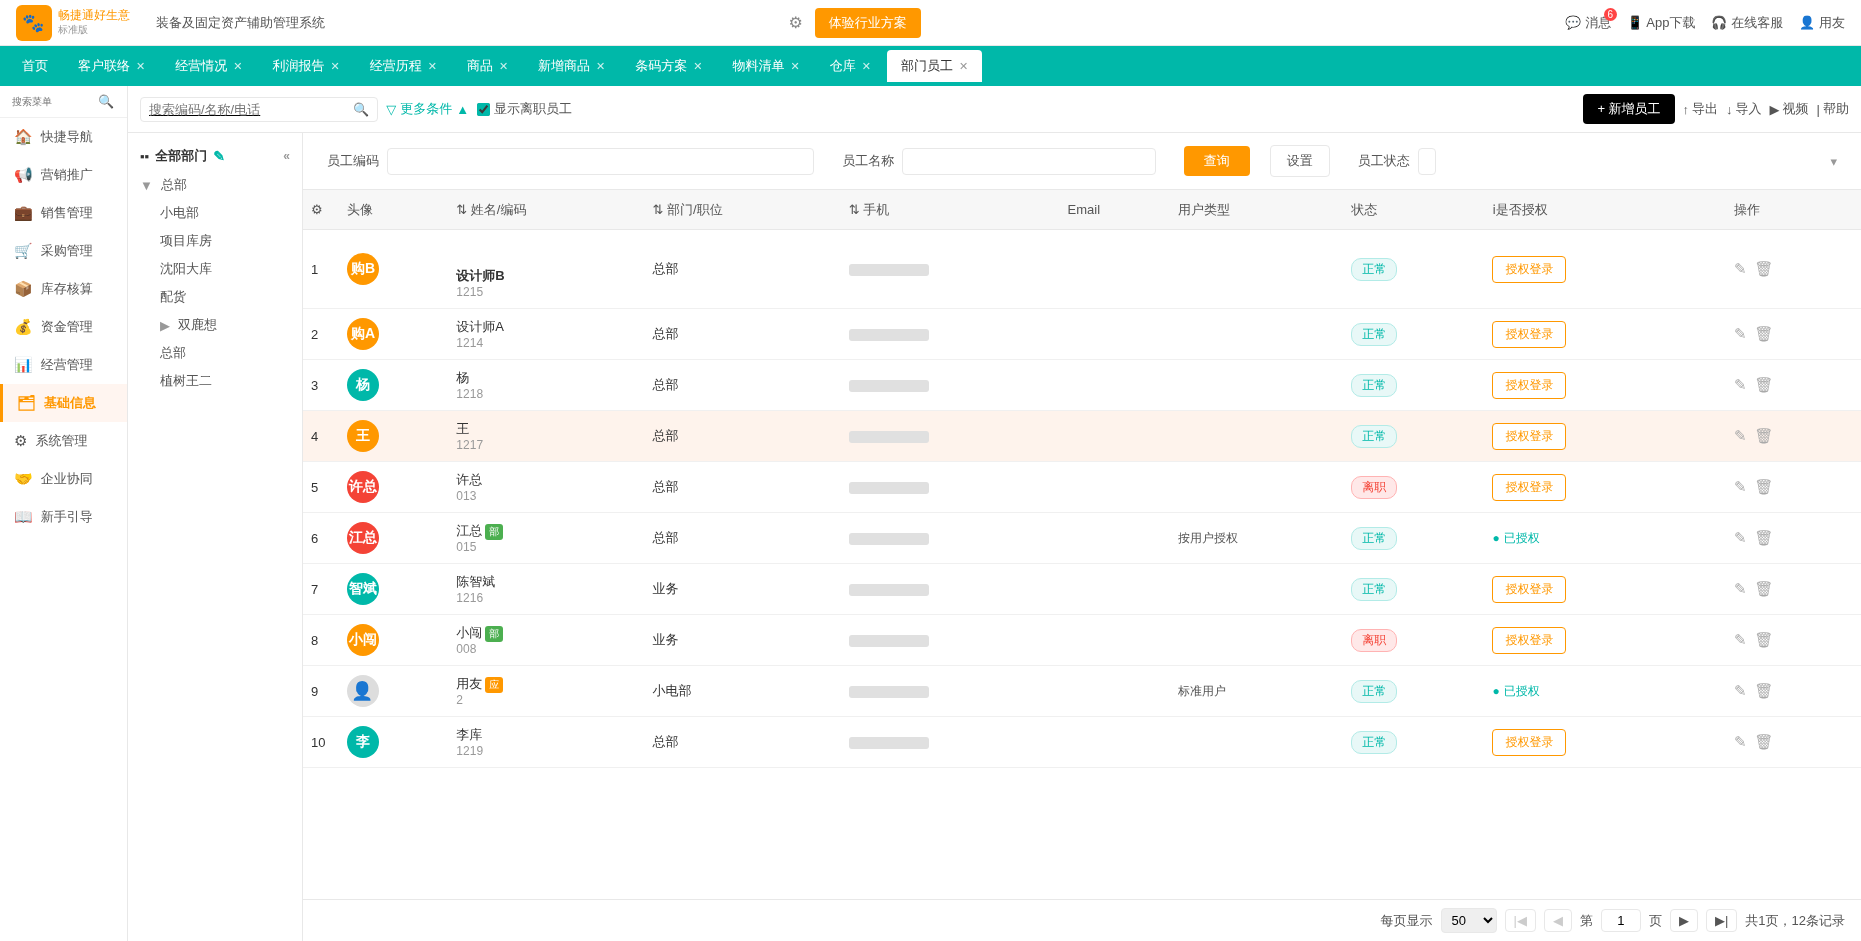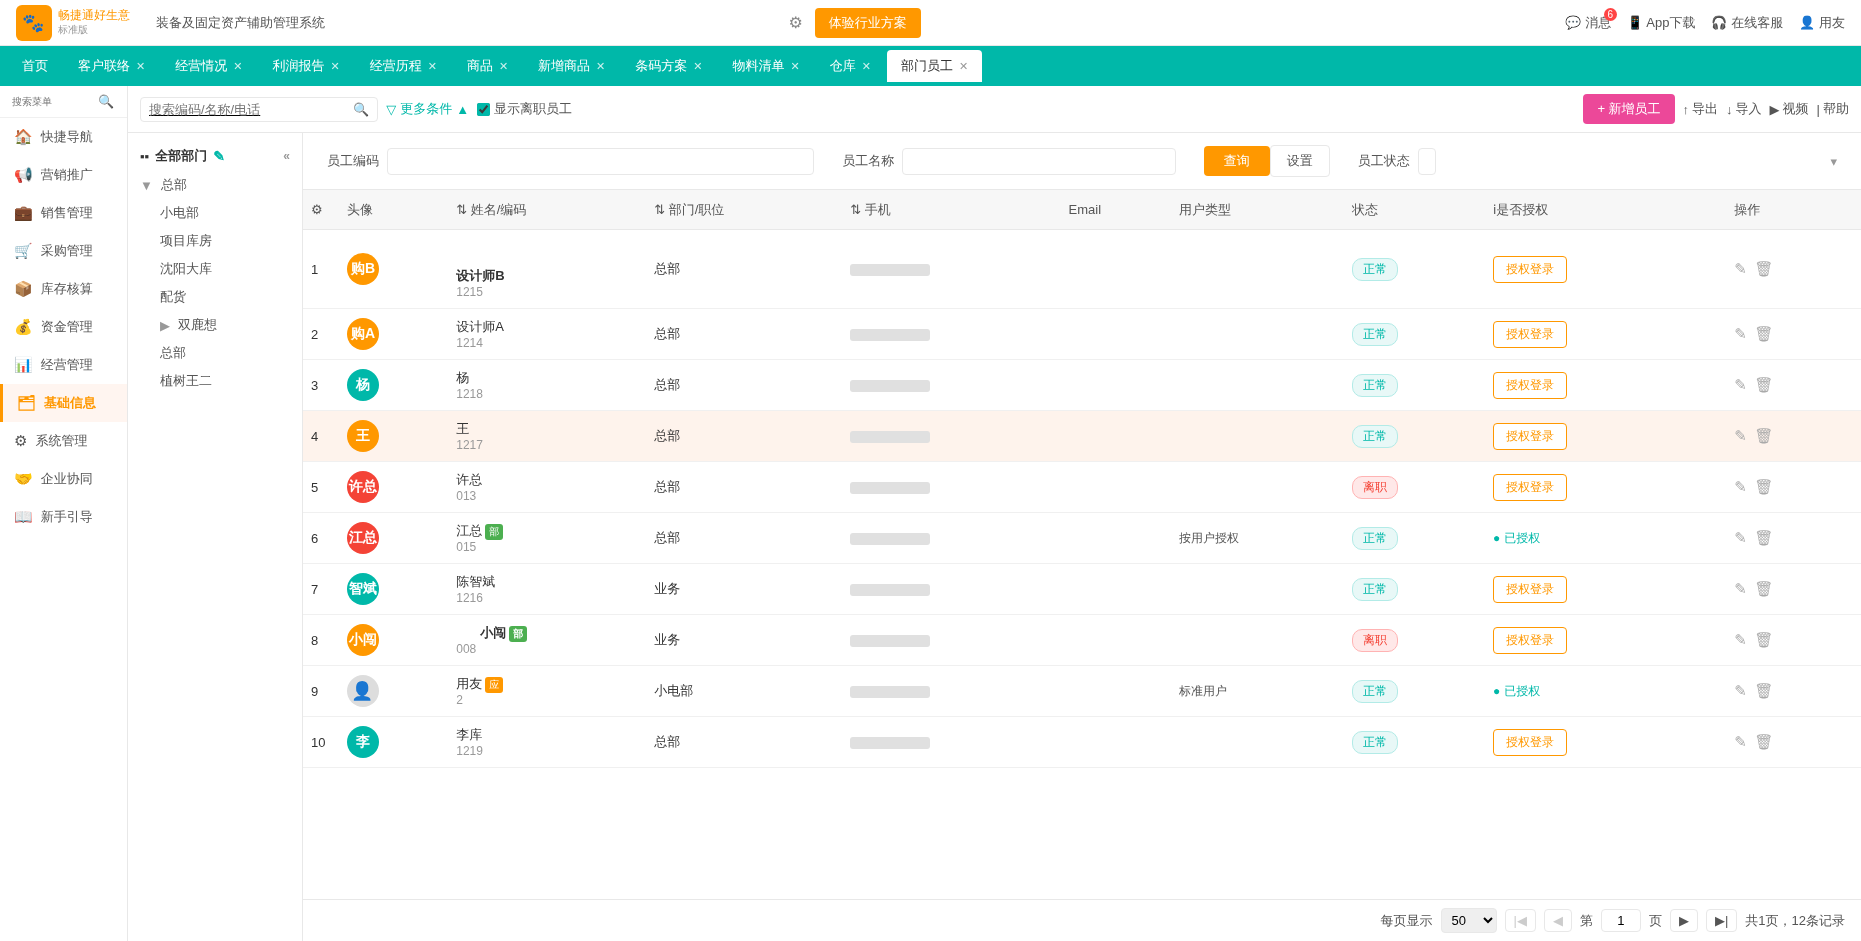--- a/index.html
+++ b/index.html
@@ -59,21 +59,21 @@
     .content-toolbar {
       display:flex; align-items:center; gap:8px; padding:8px 12px;
       background:#fff; border-bottom:1px solid #e8e8e8;
     }
     .search-input-wrap { display:flex; align-items:center; gap:4px; border:1px solid #e8e8e8; border-radius:4px; padding:4px 8px; }
     .search-input-wrap input { border:none; outline:none; font-size:13px; width:200px;text-decoration:underline; }
     .filter-btn { display:flex; align-items:center; gap:4px; color:#00b8a9; cursor:pointer; font-size:13px; }
     .show-resigned { display:flex; align-items:center; gap:4px; color:#555; cursor:pointer; font-size:13px; }
     .show-resigned input[type=checkbox] { accent-color:#00b8a9; }
     .toolbar-right { margin-left:auto; display:flex; gap:8px; align-items:center; }
-    .add-btn { background:#ec4899; color:#fff; border:none; border-radius:4px; padding:6px 14px; cursor:pointer; font-size:13px; }
+    .add-btn { background:#000000; color:#fff; border:none; border-radius:4px; padding:6px 14px; cursor:pointer; font-size:13px; }
     .icon-btn { color:#555; cursor:pointer; font-size:13px; display:flex;align-items:center;gap:3px; }
 
     
     .split-view { display:flex; flex:1; overflow:hidden; }
 
     
     .dept-panel { width:175px; background:#fff; border-right:1px solid #e8e8e8; padding:8px 0; overflow-y:auto; }
     .dept-header { display:flex; align-items:center; gap:6px; padding:6px 12px; font-size:13px; font-weight:bold; color:#333; }
     .dept-header .edit-icon { color:#00b8a9; cursor:pointer; font-size:14px; }
     .dept-header .collapse-icon { color:#999; cursor:pointer; font-size:12px; margin-left:auto; }
@@ -88,21 +88,21 @@
     .filter-form {
       background:#fff; padding:12px 16px; border-bottom:1px solid #e8e8e8;
       display:grid; grid-template-columns: 1fr 1fr 1fr; gap:10px 20px;
     }
     .form-row { display:flex; align-items:center; gap:8px; }
     .form-label { color:#555; font-size:13px; white-space:nowrap; width:60px; text-align:right; }
     .form-input { flex:1; border:1px solid #e8e8e8; border-radius:4px; padding:5px 8px; font-size:13px; outline:none; background:#fff; }
     .form-select { flex:1; border:1px solid #e8e8e8; border-radius:4px; padding:5px 8px; font-size:13px; outline:none; background:#fff; cursor:pointer; appearance:none; }
     .form-select-wrap { flex:1; position:relative; }
     .form-select-wrap::after { content:'▾'; position:absolute; right:8px; top:50%; transform:translateY(-50%); color:#999; pointer-events:none; }
-    .form-actions { display:flex; gap:0; align-items:center; justify-content:flex-end;padding-left:12px; }
+    .form-actions { display:flex; gap:20px; align-items:center; justify-content:flex-end;padding-left:12px; }
     .query-btn { background:#ff9800; color:#fff; border:none; border-radius:4px; padding:6px 20px; cursor:pointer; font-size:13px; }
     .reset-btn { background:#fff; color:#555; border:1px solid #e8e8e8; border-radius:4px; padding:6px 16px; cursor:pointer; font-size:13px; }
 
     
     .data-table-wrap { flex:1; overflow-y:auto; background:#fff; }
     table { width:100%; border-collapse:collapse; }
     thead tr { background:#f7f7f7; }
     th { padding:10px 8px; text-align:left; font-size:13px; color:#555; border-bottom:1px solid #e8e8e8; white-space:nowrap; font-weight:normal; }
     td { padding:9px 8px; font-size:13px; color:#333; border-bottom:1px solid #f0f0f0; vertical-align:middle; }
     tr.highlighted { background:#fef3ec; }
@@ -499,21 +499,21 @@
       </td>
     </tr>
                 <tr>
       <td>8</td>
       <td>
         <div class="avatar av-orange" style="">
           小闯
         </div>
       </td>
       <td>
-        <div style="font-size:13px;font-weight:700;margin-left:24px;">小闯<span class="dept-badge">部</span></div>
+        <div style="font-size:13px;font-weight:400;">小闯<span class="dept-badge">部</span></div>
         <div style="font-size:12px;color:#999;">008</div>
       </td>
       <td>业务</td>
       <td><span class="phone-blur"></span></td>
       <td></td>
       <td style="color:#555;font-size:12px;"></td>
       <td>
         <span class="status-badge status-resigned">离职</span>
       </td>
       <td><button class="auth-btn">授权登录</button></td>

